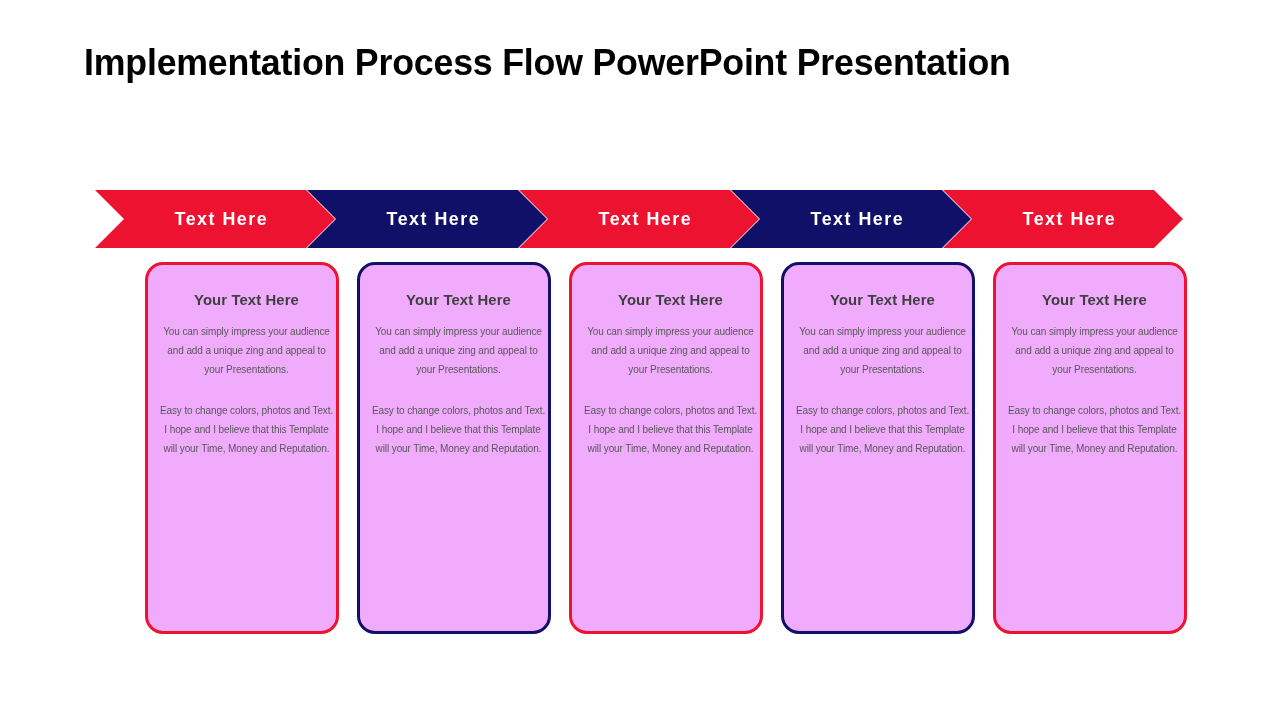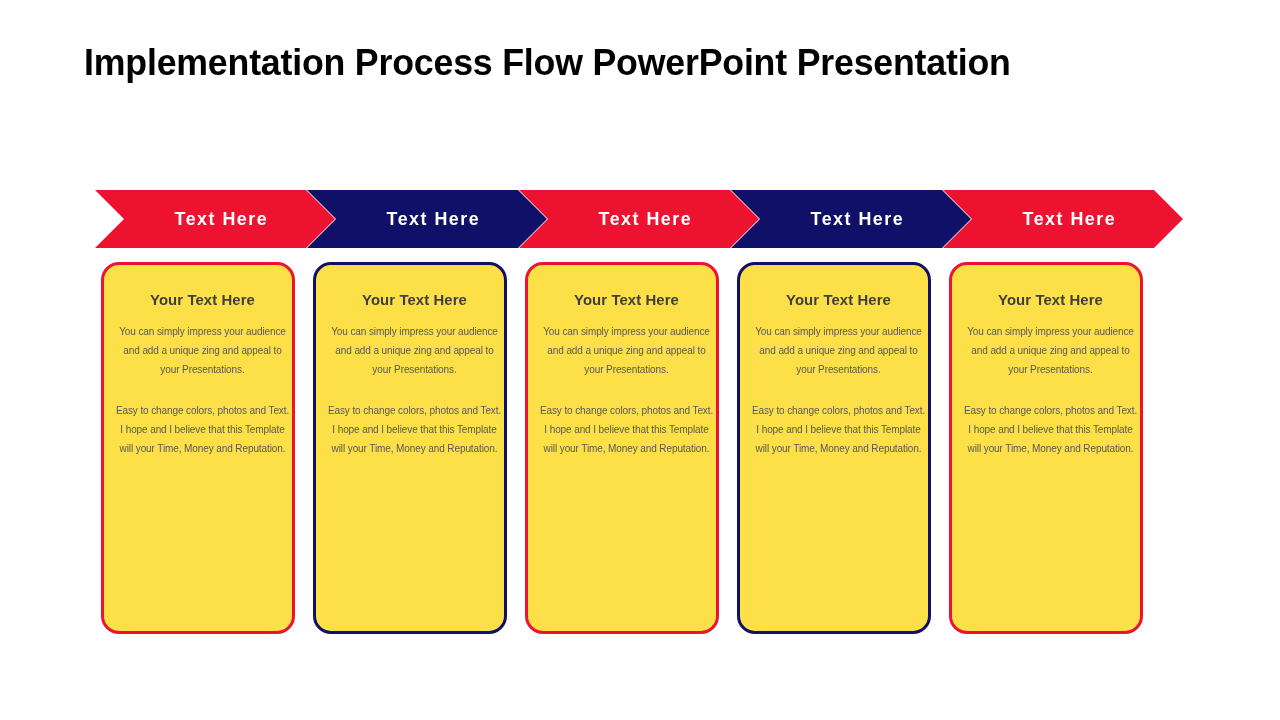--- a/index.html
+++ b/index.html
@@ -69,23 +69,24 @@
   }
   .card {
     position: absolute;
     top: 0;
     width: 194px;
     height: 372px;
     box-sizing: border-box;
     border-style: solid;
     border-width: 3px;
     border-radius: 18px;
-    background: #fde047;
+    background: #f0abfc;
     padding: 26px 2px 0 11px;
     text-align: center;
+    margin-left: 44px;
   }
   .card-heading {
     font-size: 15.5px;
     font-weight: bold;
     color: #3f3f3f;
     letter-spacing: 0.1px;
     transform: scaleX(0.96);
     margin-bottom: 13px;
   }
   .card-para {

